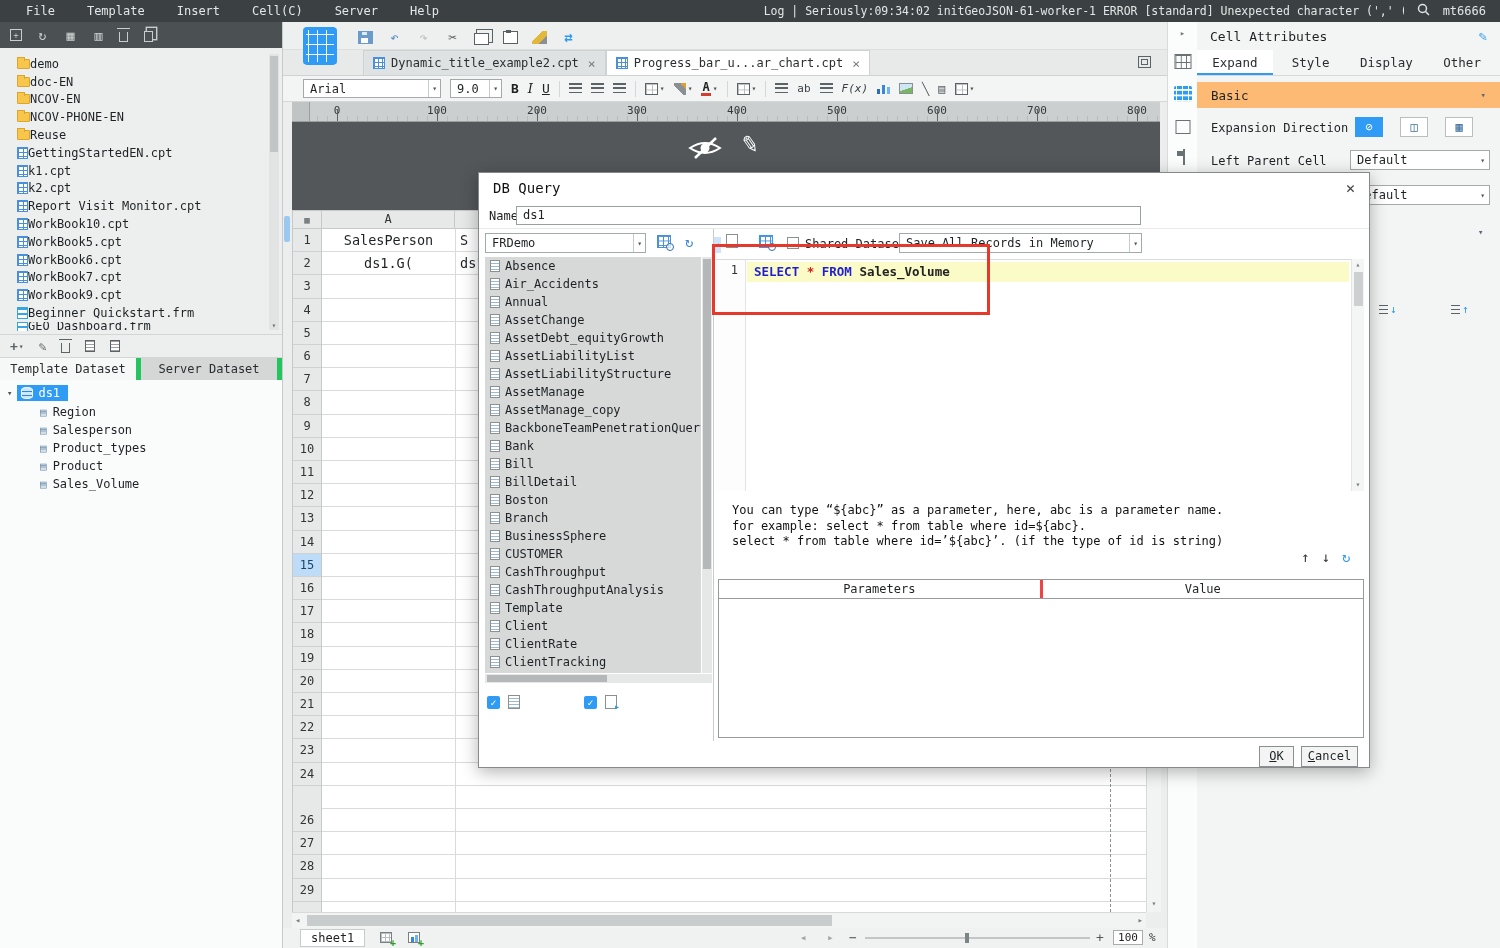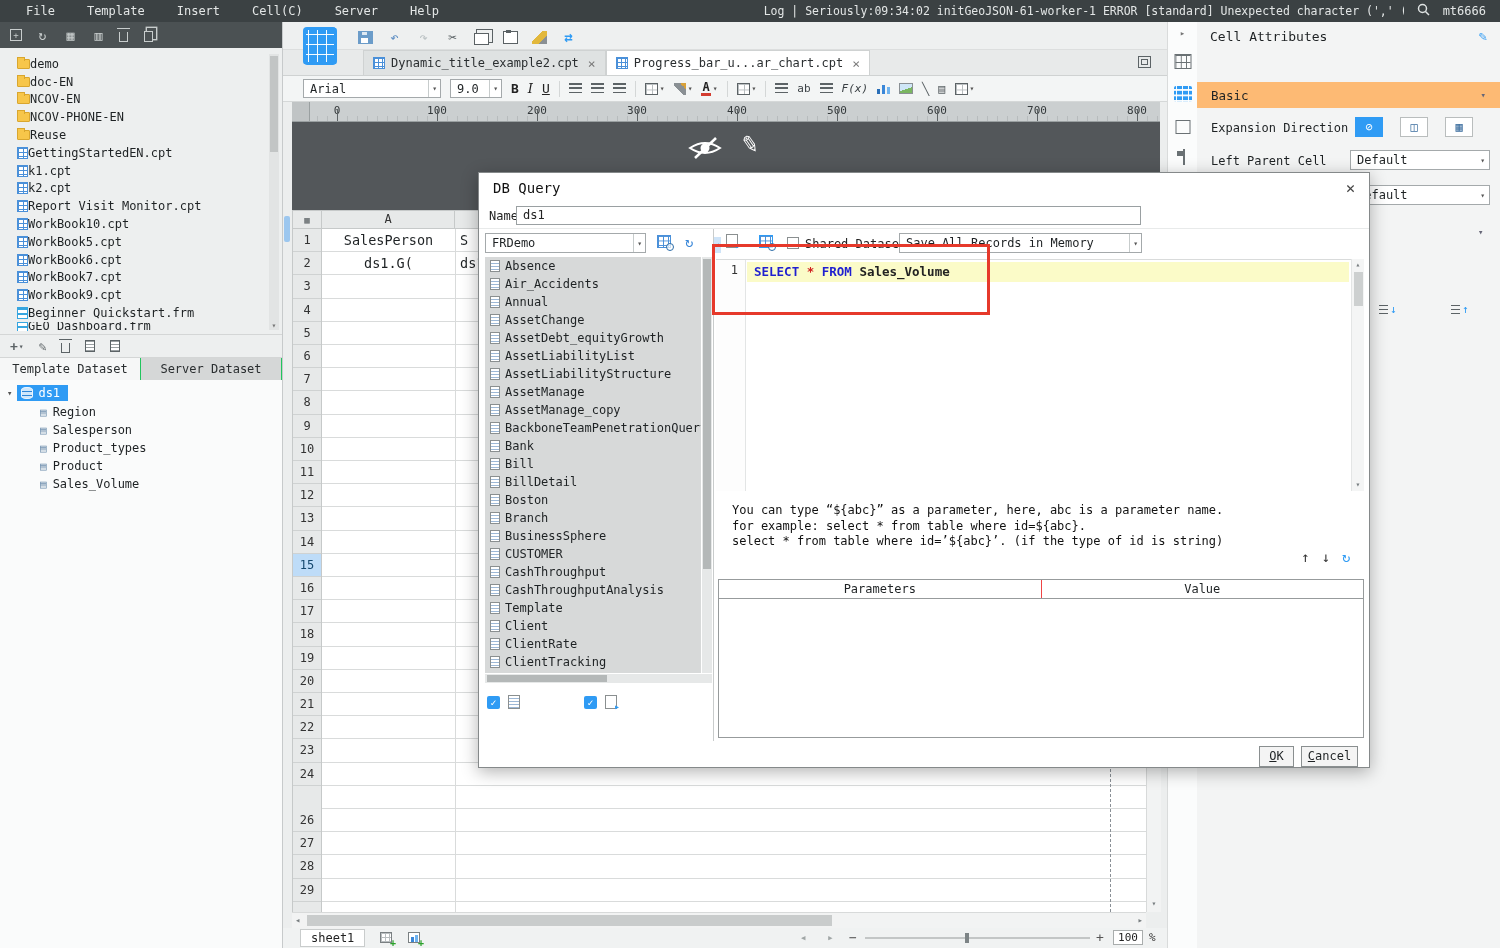--- a/index.html
+++ b/index.html
@@ -35,21 +35,21 @@
 #tree-thumb{position:absolute;left:1px;top:2px;width:8px;height:96px;background:#c2c5c5}
 #tree-scroll-arrow{position:absolute;left:0;bottom:0;width:10px;text-align:center;font-size:8px;color:#777}
 #tree-toolbar{position:absolute;left:0;top:312px;width:100%;height:24px;border-top:1px solid #d4d6d6;border-bottom:1px solid #d4d6d6;display:flex;align-items:center;gap:15px;padding-left:10px;background:#edefef}
 .tt-ic{color:#5c6366;font-size:13px;display:inline-flex;align-items:center}
 .tt-plus{font-weight:bold}
 .tt-caret{font-size:8px;color:#5c6366;margin-left:1px}
 .ic-trash-d{width:9px;height:10px;border:1.2px solid #5c6366;border-top:none;position:relative;margin-top:3px}
 .ic-trash-d::before{content:'';position:absolute;top:-4px;left:-3px;right:-3px;height:1.5px;background:#5c6366}
 .doc-dark{width:10px;height:12px;border:1px solid #5c6366;background-image:linear-gradient(#9aa0a2 1px,transparent 1px);background-size:100% 3px;background-color:#fff}
 #dataset-tabs{position:absolute;left:0;top:336px;width:100%;height:22px;display:flex}
-.ds-tab{flex:1;text-align:center;line-height:22px;font-size:12px;background:#d5d7d7;border-right:1px solid #22c55e;color:#2a2e30}
+.ds-tab{flex:1;text-align:center;line-height:22px;font-size:12px;background:#d5d7d7;border-right:5px solid #22c55e;color:#2a2e30}
 .ds-tab.active{background:#f6f7f7}
 #dataset-area{position:absolute;left:0;top:358px;width:100%;bottom:0;background:#fafbfb}
 #ds-root{display:flex;align-items:center;gap:5px;padding:5px 0 2px 7px}
 #ds-caret{font-size:9px;color:#555}
 #ds-sel{background:#2f9bf4;color:#fff;display:flex;align-items:center;gap:5px;padding:1px 8px 1px 4px;font-size:12px}
 .db-icon{width:12px;height:12px;background:#cfe7fb;border-radius:5px/3px;background-image:linear-gradient(transparent 0 3px,#2f86d6 3px 4px,transparent 4px 7px,#2f86d6 7px 8px,transparent 8px);border:1px solid #eaf4fd}
 .ds-field{height:18px;display:flex;align-items:center;gap:6px;padding-left:40px;font-size:12px;color:#1e2224}
 .field-icon{color:#6f8fae;font-size:11px;line-height:11px}
 
 
@@ -216,21 +216,21 @@
 .tbl{color:#222}
 #sql-vscroll{position:absolute;left:872px;top:86px;width:13px;height:232px;background:#f4f5f5;border-left:1px solid #e3e5e5}
 #sql-vscroll .arr{position:absolute;left:0;width:100%;text-align:center;font-size:8px;color:#787e80}
 #sql-vthumb{position:absolute;left:2px;top:13px;width:9px;height:34px;background:#cdd0d0}
 #hint-lines{position:absolute;left:253px;top:330px;font-size:12px;line-height:15.5px;color:#111;white-space:pre}
 #updown-row{position:absolute;left:822px;top:376px;display:flex;gap:12px;font-size:14px;color:#333}
 #ud-refresh{color:#2f9bf4}
 #params-table{position:absolute;left:239px;top:406px;width:646px;height:159px;border:1px solid #979b9c;background:#fff}
 #params-header{display:flex;height:19px;border-bottom:1px solid #979b9c}
 .ph-cell{flex:1;text-align:center;font-size:12px;line-height:18px;color:#1e2224}
-.ph-cell + .ph-cell{border-left:1px solid #ef4444}
+.ph-cell + .ph-cell{border-left:3px solid #ef4444}
 .dlg-btn{position:absolute;top:573px;height:21px;border:1px solid #8a8f90;background:#f4f4f4;text-align:center;font-size:12px;line-height:19px;color:#1e2224}
 .dlg-btn::first-letter{text-decoration:underline}
 #btn-ok{left:780px;width:35px}
 #btn-cancel{left:822px;width:57px}
 
 
 #red-annotation{position:absolute;left:712px;top:244px;width:278px;height:71px;border:3px solid #e6392b;z-index:60;pointer-events:none}
 </style>
 </head>
 <body>
@@ -565,20 +565,26 @@
     <span class="rr rr-blue" style="top:64px"></span>
     <span class="rr rr-sq" style="top:98px"></span>
     <span class="rr rr-float" style="top:128px"></span>
   </div>
 
   <div id="right-panel">
     <div id="rp-header">
       <span>Cell Attributes</span>
       <span id="rp-pencil">✎</span>
     </div>
+    <div id="rp-tabs">
+        <div class="rp-tab active">Expand</div>
+        <div class="rp-tab">Style</div>
+        <div class="rp-tab">Display</div>
+        <div class="rp-tab">Other</div>
+      </div>
     <div id="basic-row">
       <span>Basic</span>
       <span id="basic-caret">▾</span>
     </div>
     <span class="rp-label" style="top:99px">Expansion Direction</span>
     <span class="exp-btn sel" style="left:158px">⊘</span>
     <span class="exp-btn" style="left:203px">◫</span>
     <span class="exp-btn" style="left:248px">▦</span>
     <span class="rp-label" style="top:132px">Left Parent Cell</span>
     <div class="rp-select" style="top:128px">

